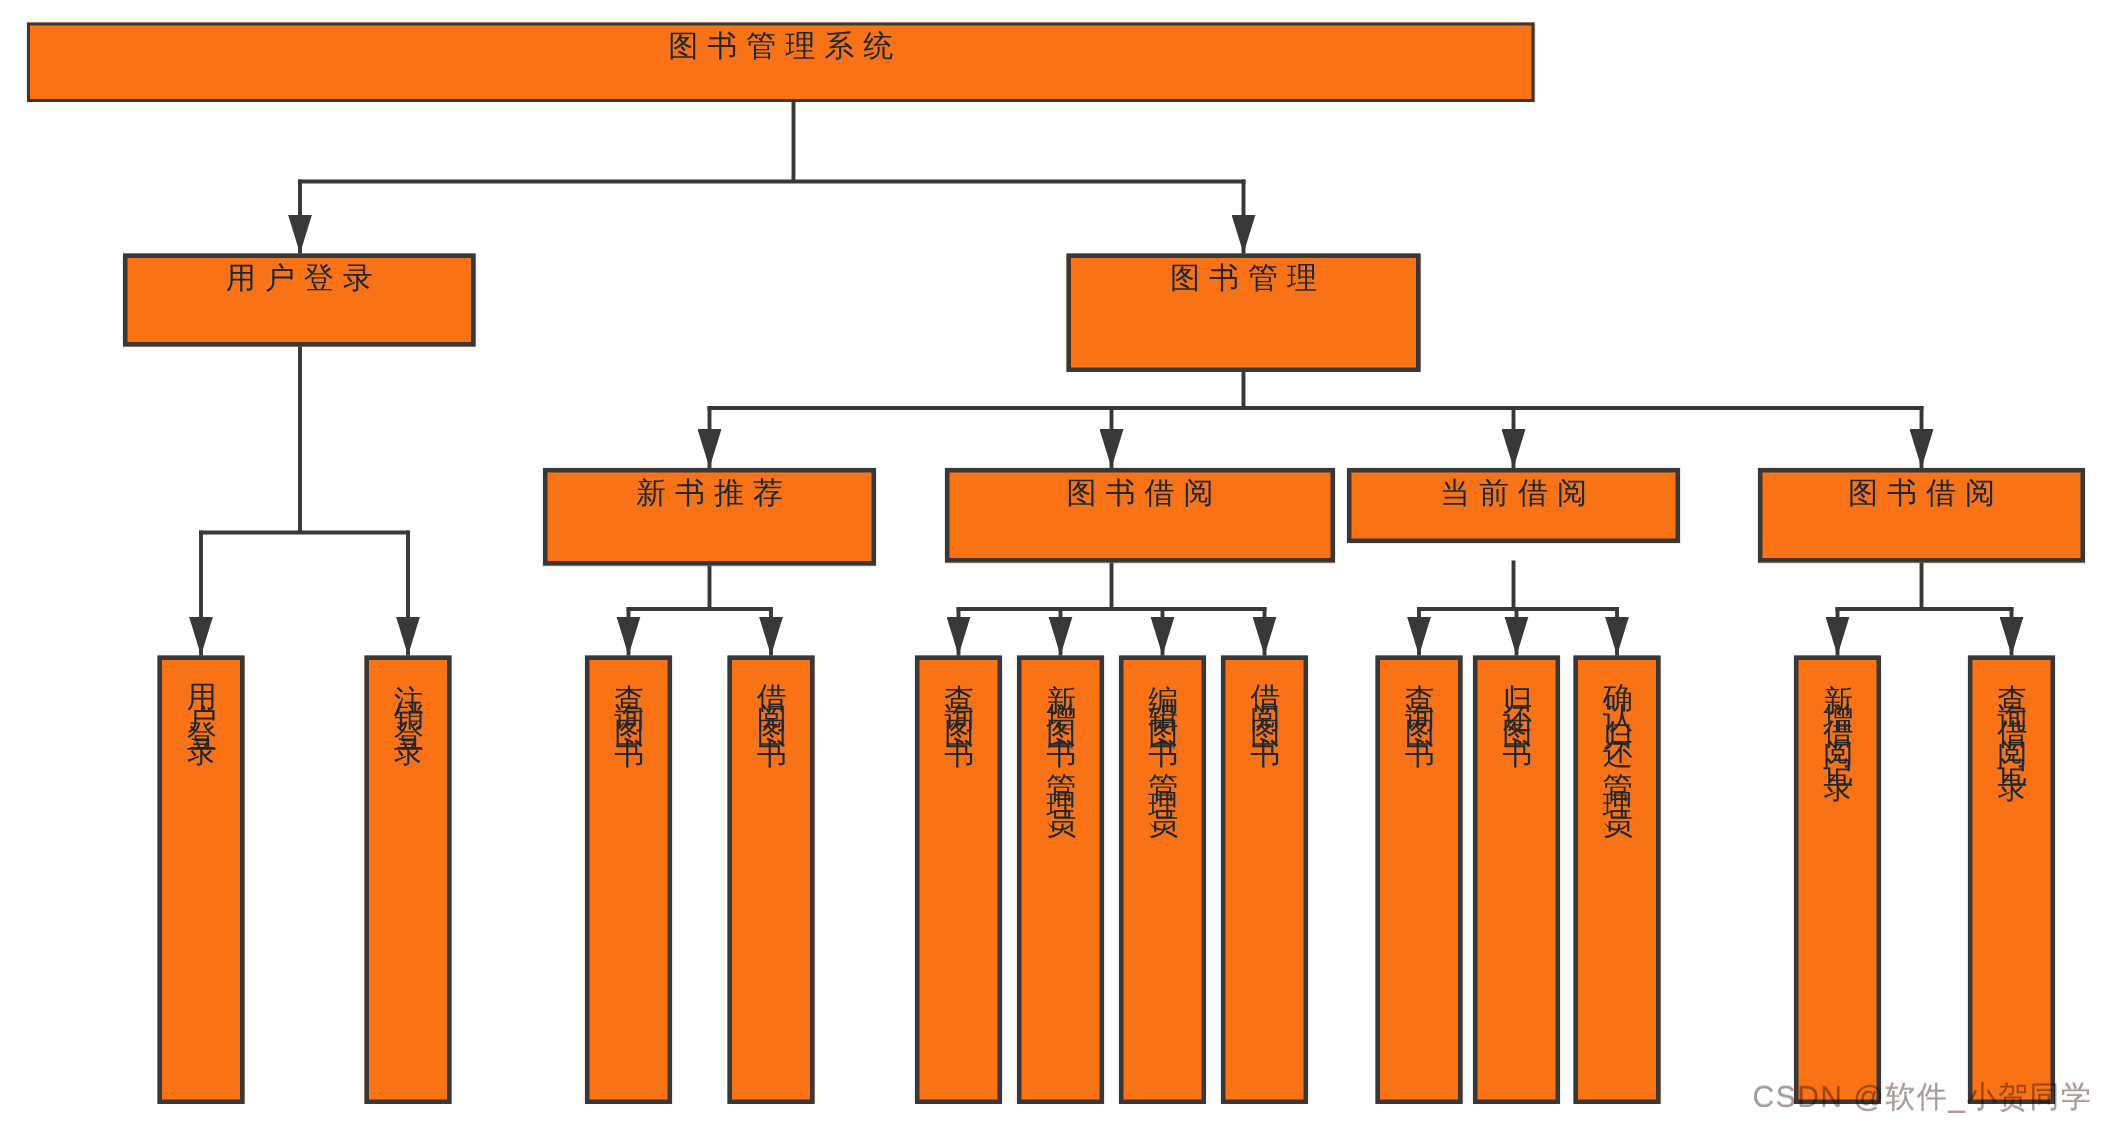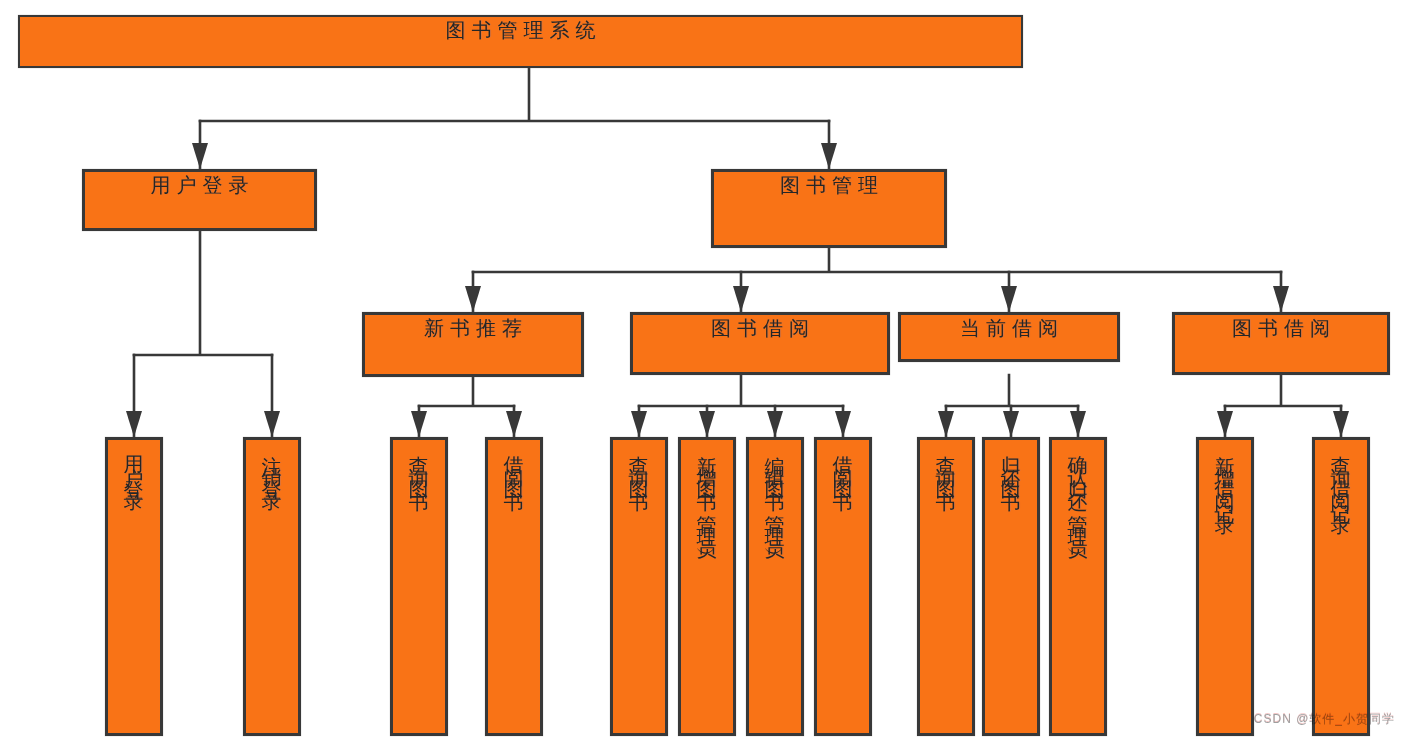--- a/index.html
+++ b/index.html
@@ -41,22 +41,22 @@
     text-orientation:mixed;
     font-size:20px;
     letter-spacing:12px;
     line-height:1;
     white-space:nowrap;
     color:var(--text);
     text-shadow:1px 0 0 rgba(90,120,220,.18), -1px 0 0 rgba(240,140,60,.18);
   }
   .watermark{
     position:absolute;
-    right:10px;bottom:19px;
-    font-size:12px;
+    right:10px;bottom:2px;
+    font-size:20px;
     letter-spacing:1px;
     color:var(--wm);
     mix-blend-mode:multiply;
     text-shadow:0 -1px 0 rgba(222,95,95,.35);
     z-index:5;
     white-space:nowrap;
     margin-top:28px;
   }
 </style>
 </head>

